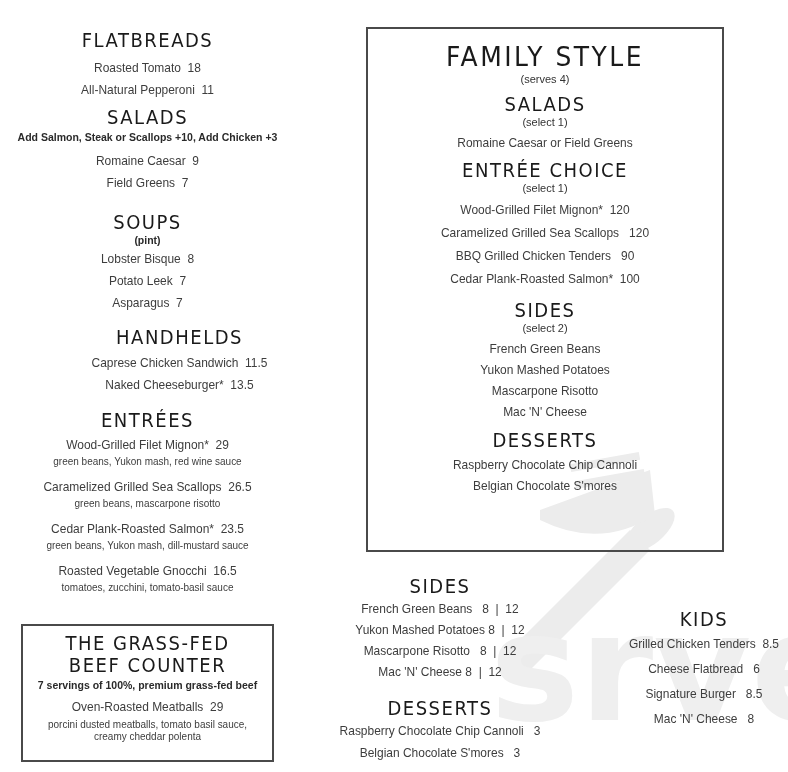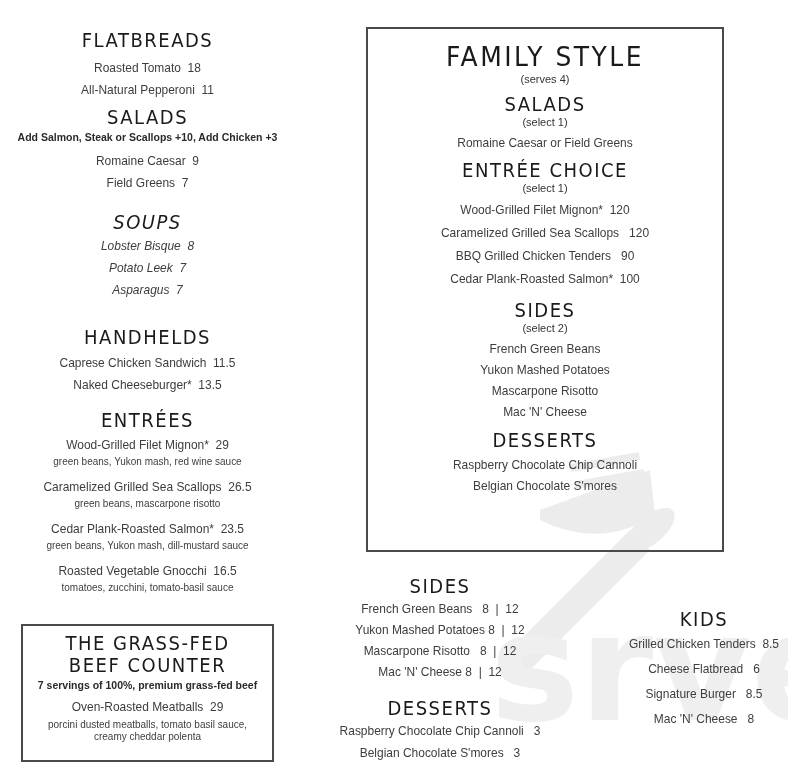--- a/index.html
+++ b/index.html
@@ -37,28 +37,29 @@
   <div class="item"><span>All-Natural Pepperoni</span>&nbsp; <span>11</span></div>
 </div>
 
 <div class="sec" style="left:0;top:107px;width:295px;">
   <div class="h">SALADS</div>
   <div class="note bold" style="margin-top:2px;">Add Salmon, Steak or Scallops +10, Add Chicken +3</div>
   <div class="item" style="margin-top:6px;"><span>Romaine Caesar</span>&nbsp; <span>9</span></div>
   <div class="item"><span>Field Greens</span>&nbsp; <span>7</span></div>
 </div>
 
-<div class="sec" style="left:0;top:212px;width:295px;font-style:italic;">
+<div class="sec" style="left:0;top:212px;width:295px;">
   <div class="h">SOUPS</div>
+  <div class="note bold">(pint)</div>
   <div class="item" style="margin-top:1px;"><span>Lobster Bisque</span>&nbsp; <span>8</span></div>
   <div class="item"><span>Potato Leek</span>&nbsp; <span>7</span></div>
   <div class="item"><span>Asparagus</span>&nbsp; <span>7</span></div>
 </div>
 
-<div class="sec" style="left:0;top:327px;width:295px;">
+<div class="sec" style="left:0;top:327px;width:295px;padding-left:32px;">
   <div class="h">HANDHELDS</div>
   <div class="item" style="margin-top:3px;"><span>Caprese Chicken Sandwich</span>&nbsp; <span>11.5</span></div>
   <div class="item"><span>Naked Cheeseburger*</span>&nbsp; <span>13.5</span></div>
 </div>
 
 <div class="sec" style="left:0;top:410px;width:295px;">
   <div class="h">ENTRÉES</div>
   <div class="item" style="margin-top:3px;line-height:20px;"><span>Wood-Grilled Filet Mignon*</span>&nbsp; <span>29</span></div>
   <div class="desc">green beans, Yukon mash, red wine sauce</div>
   <div class="item" style="line-height:20px;"><span>Caramelized Grilled Sea Scallops</span>&nbsp; <span>26.5</span></div>

